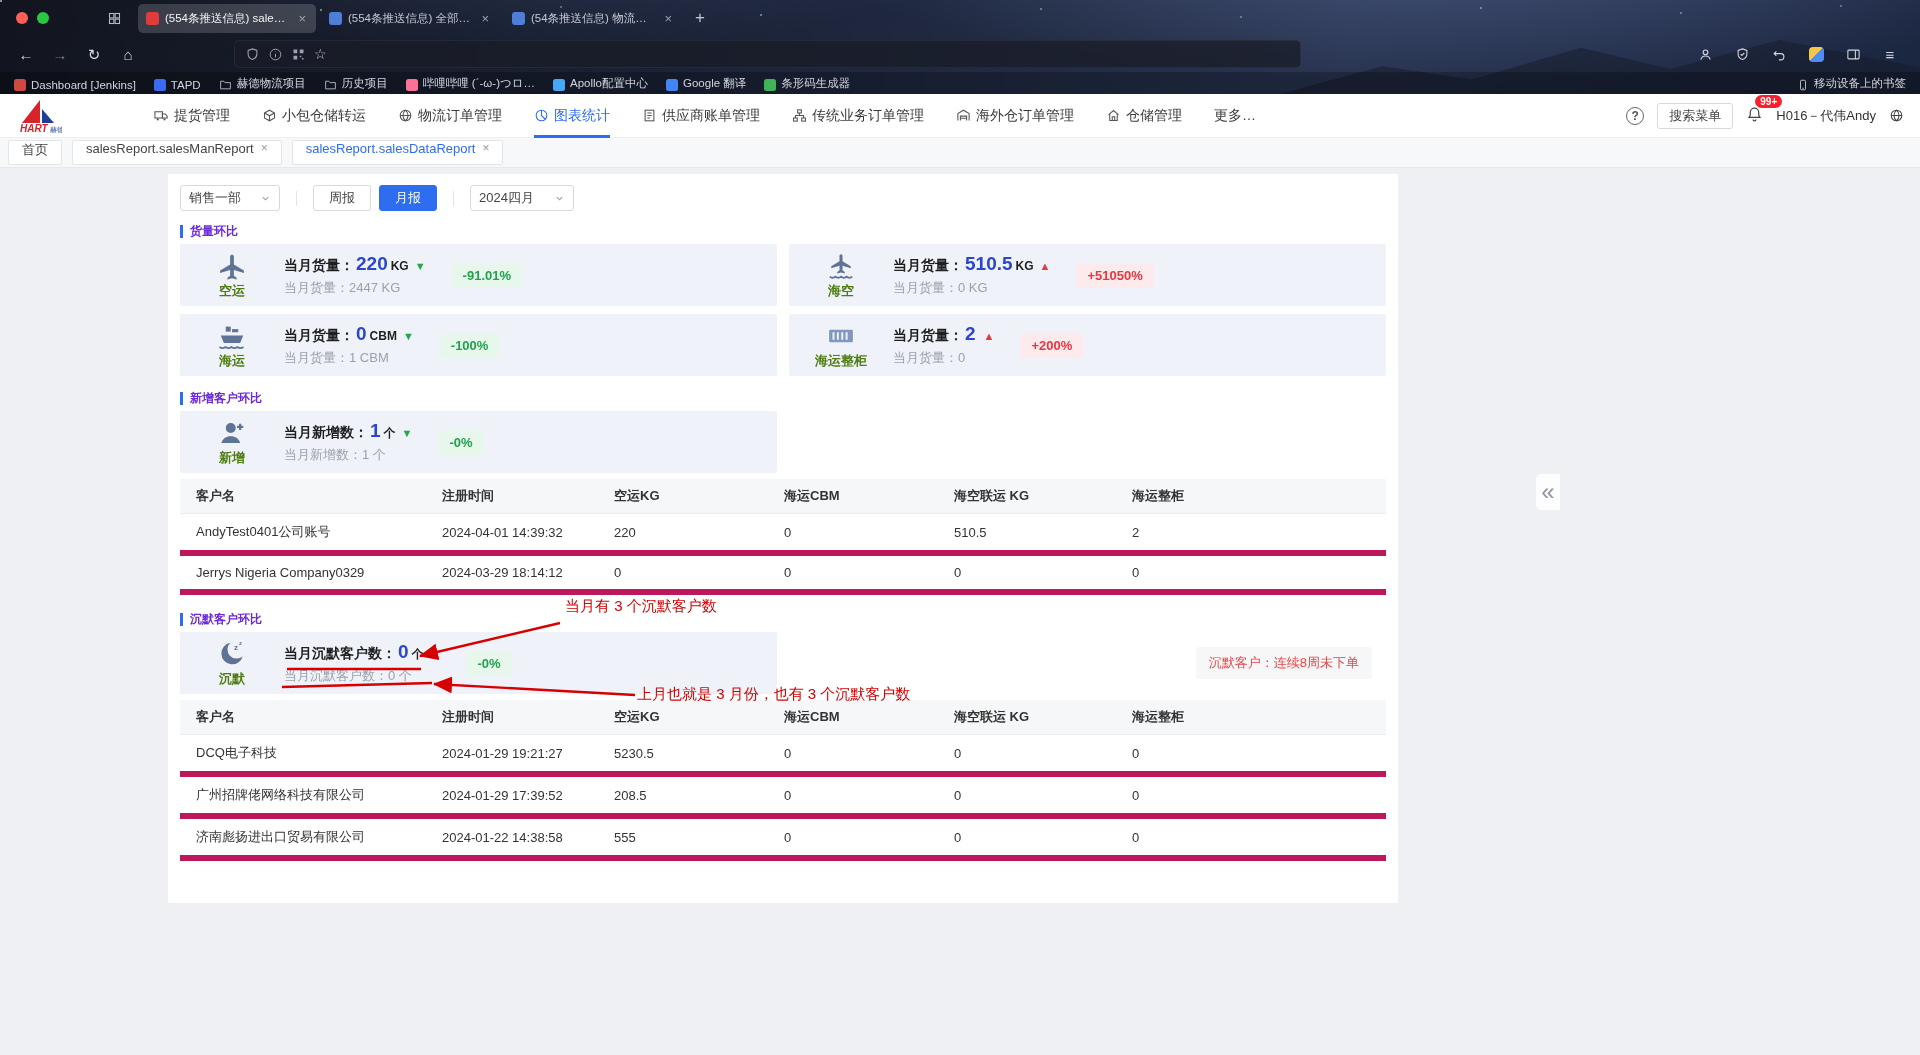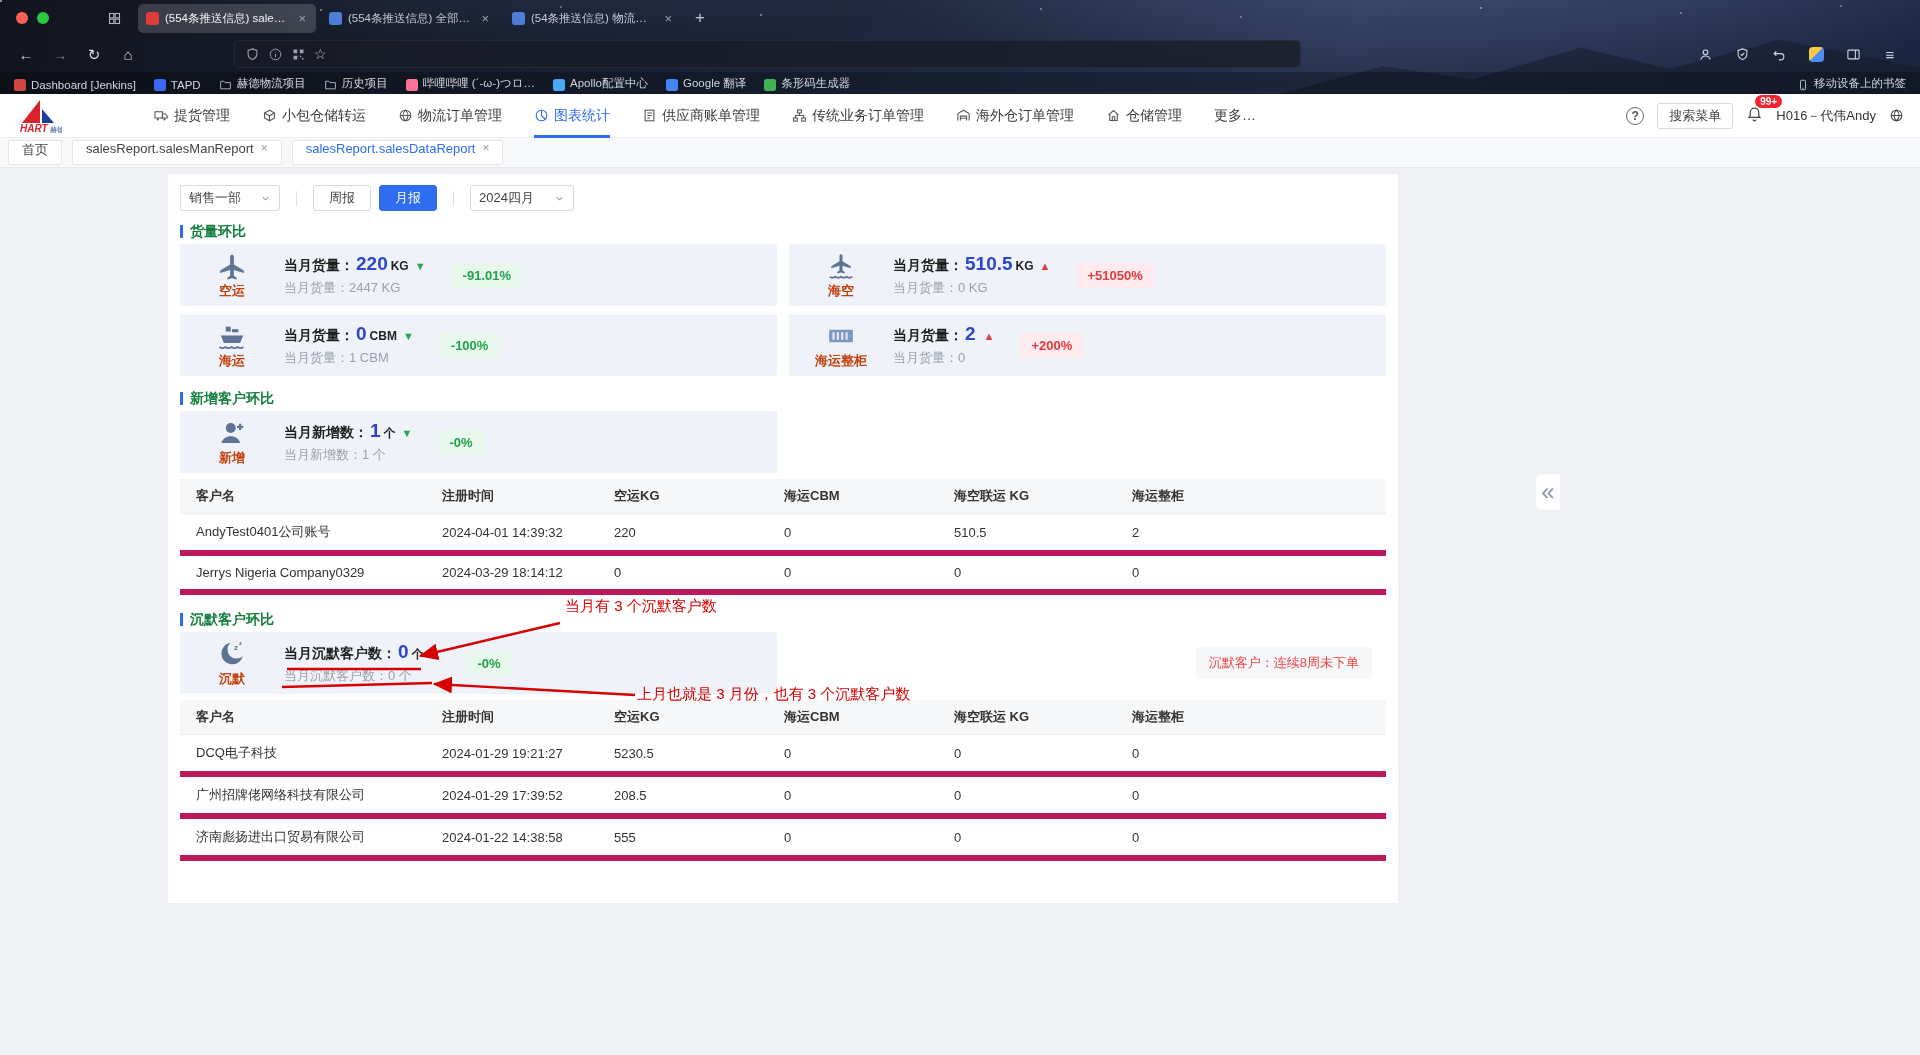--- a/index.html
+++ b/index.html
@@ -94,30 +94,30 @@
   .filters{display:flex;align-items:center;gap:8px;height:26px;margin:2px 0 12px}
   .select{display:flex;align-items:center;justify-content:space-between;width:100px;height:26px;border:1px solid #d9d9d9;
     border-radius:3px;padding:0 8px;font-size:13px;color:#444;background:#fff}
   .select .icn{color:#9a9a9a}.select .icn svg{width:11px;height:11px}
   .vdiv{width:1px;height:15px;background:#e3e3e3;margin:0 8px}
   .btn{height:26px;padding:0 15px;border:1px solid #d9d9d9;border-radius:3px;background:#fff;font-size:13px;color:#444;
     display:flex;align-items:center}
   .btn.primary{background:var(--accent);border-color:var(--accent);color:#fff}
   .btn-group{display:flex;gap:8px}
 
-  .sec-title{display:flex;align-items:center;font-size:14px;font-weight:bold;color:#15803d;line-height:16px;margin-bottom:5px}
+  .sec-title{display:flex;align-items:center;font-size:12px;font-weight:bold;color:#6d28d9;line-height:16px;margin-bottom:5px}
   .sec-title::before{content:"";width:3px;height:13px;background:var(--accent);margin-right:7px}
   .mt14{margin-top:14px}
 
   .cards-grid{display:grid;grid-template-columns:1fr 1fr;gap:8px 12px;width:1206px;margin-bottom:12px}
   .stat-card{display:flex;align-items:center;background:#eff3f9;border-radius:2px;height:62px;padding-left:12px}
   .half{width:597px}
   .stat-ic{width:80px;display:flex;flex-direction:column;align-items:center;color:#5f7394}
   .stat-ic svg{width:30px;height:30px}
-  .stat-name{font-size:13px;font-weight:bold;color:#c2410c;margin-top:1px}
+  .stat-name{font-size:13px;font-weight:bold;color:#4d7c0f;margin-top:1px}
   .stat-txt{margin-left:12px}
   .l1{display:flex;align-items:baseline;font-size:14px;color:#1f1f1f;font-weight:bold}
   .val{font-size:19px;color:var(--valblue);margin:0 3px 0 2px;font-weight:bold}
   .unit{font-size:12px;margin-right:1px}
   .arr{font-size:11px;margin-left:5px}
   .arr.down{color:var(--green)}.arr.up{color:var(--red)}
   .l2{font-size:13px;color:#9aa1ad;margin-top:4px;font-weight:normal}
   .pct{margin-left:26px;padding:5px 11px;border-radius:3px;font-size:13px;font-weight:bold}
   .pct.down{color:#21a24b;background:#e8f7ec}
   .pct.up{color:#e5383f;background:#fdeaec}

